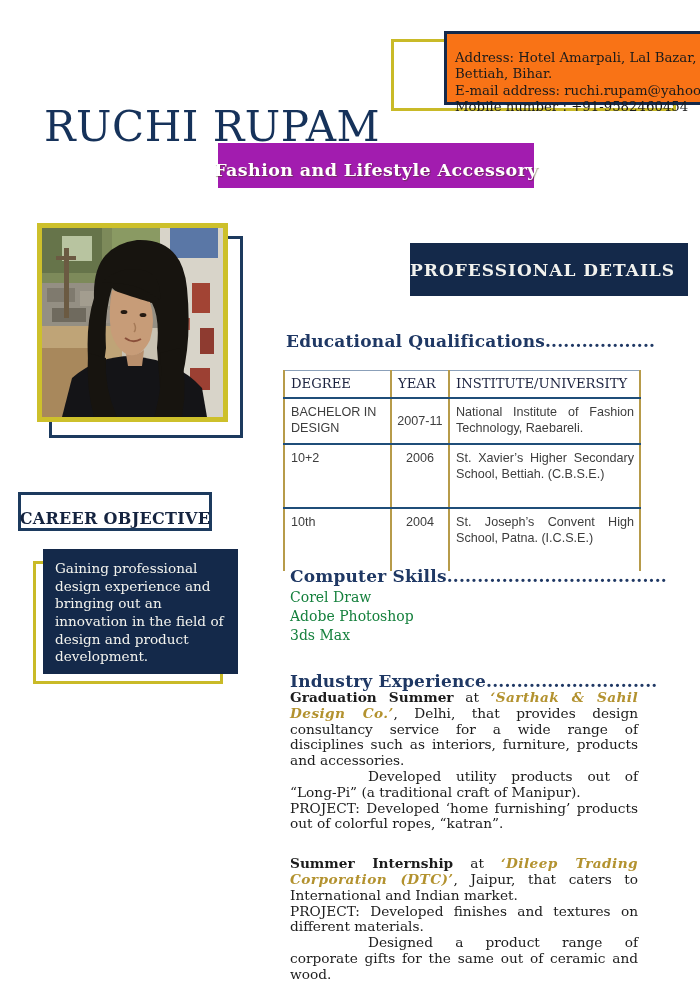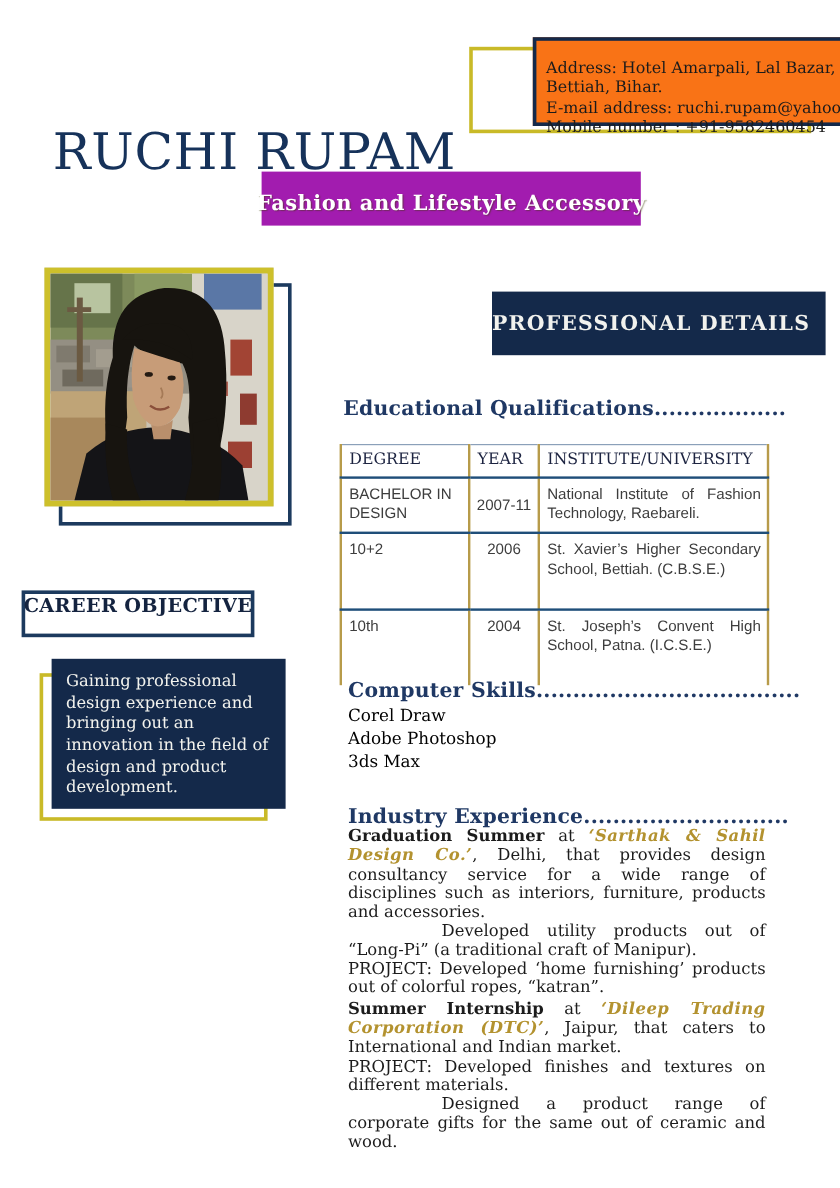--- a/index.html
+++ b/index.html
@@ -53,34 +53,34 @@
   table.edu tr.sep td{border-bottom:2px solid #1f4e79;}
   table.edu td.col-year{text-align:center;padding-left:2px;padding-right:2px;}
   table.edu td.va-middle{vertical-align:middle;}
   table.edu td.col-institute{text-align:justify;}
   table.edu tr.r1 td{height:34px;}
   table.edu tr.r2 td{height:52px;}
   table.edu tr.r3 td{height:52px;}
 
   
   .skills-list{left:290px;top:588px;}
-  .skill-item{font-size:14px;color:#000000;line-height:19px;white-space:nowrap;}
+  .skill-item{font-size:14px;color:#15803d;line-height:19px;white-space:nowrap;}
 
   
   .experience-blocks{left:290px;top:690px;width:348px;}
   .exp-block{margin:0;}
-  .exp-gap{margin-top:2px;}
+  .exp-gap{margin-top:24px;}
   .exp-para{margin:0;text-align:justify;font-size:13.7px;line-height:15.8px;color:#1c1c1c;}
   .exp-para.indent{text-indent:78px;}
   .seg-bold{font-weight:bold;}
   .seg-gold{font-weight:bold;font-style:italic;color:#b3922f;letter-spacing:0.4px;}
   .seg-normal{}
 
   
-  .career-title-box{left:18px;top:492px;width:194px;height:39px;border:3px solid #1c3a5e;box-sizing:border-box;display:flex;align-items:flex-start;justify-content:center;background:#fff;}
+  .career-title-box{left:18px;top:492px;width:194px;height:39px;border:3px solid #1c3a5e;box-sizing:border-box;display:flex;align-items:flex-end;justify-content:center;background:#fff;}
   .career-title{font-size:16px;font-weight:bold;color:#14233f;letter-spacing:0.3px;white-space:nowrap;}
   .objective-frame{left:33px;top:561px;width:190px;height:123px;border:3px solid #c9ba28;box-sizing:border-box;z-index:1;}
   .objective-box{left:43px;top:549px;width:195px;height:125px;background:#14294a;z-index:2;box-sizing:border-box;padding:11px 12px;}
   .objective-text{color:#f3f3ee;font-size:13.6px;line-height:1.3;}
 </style>
 </head>
 <body>
 
 <div id="canvas">
 

